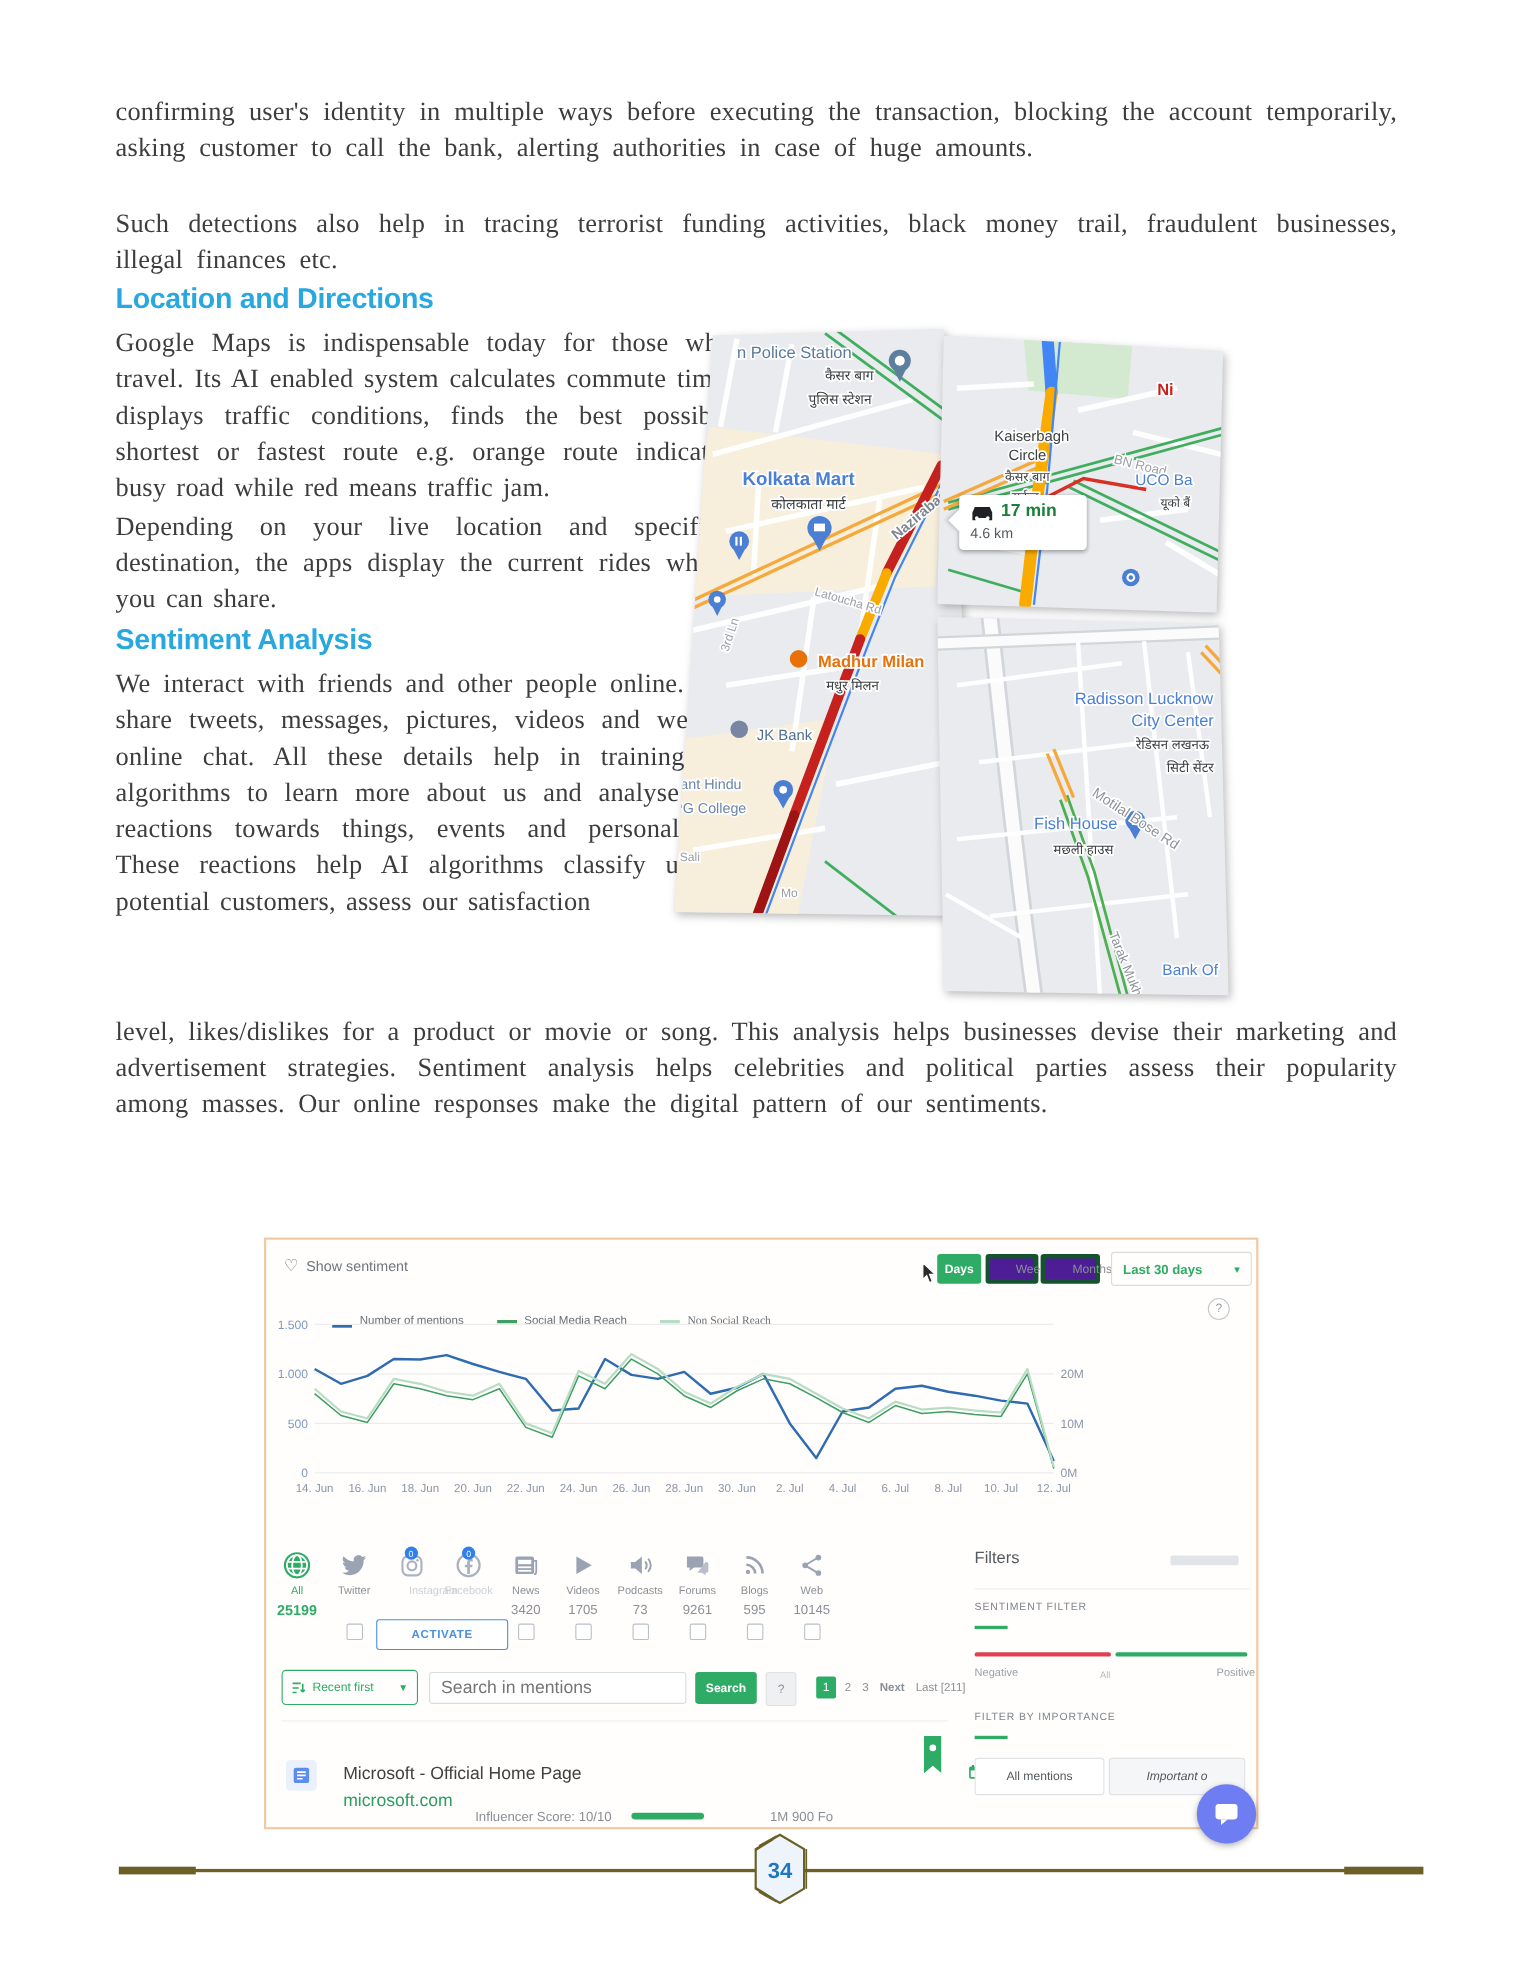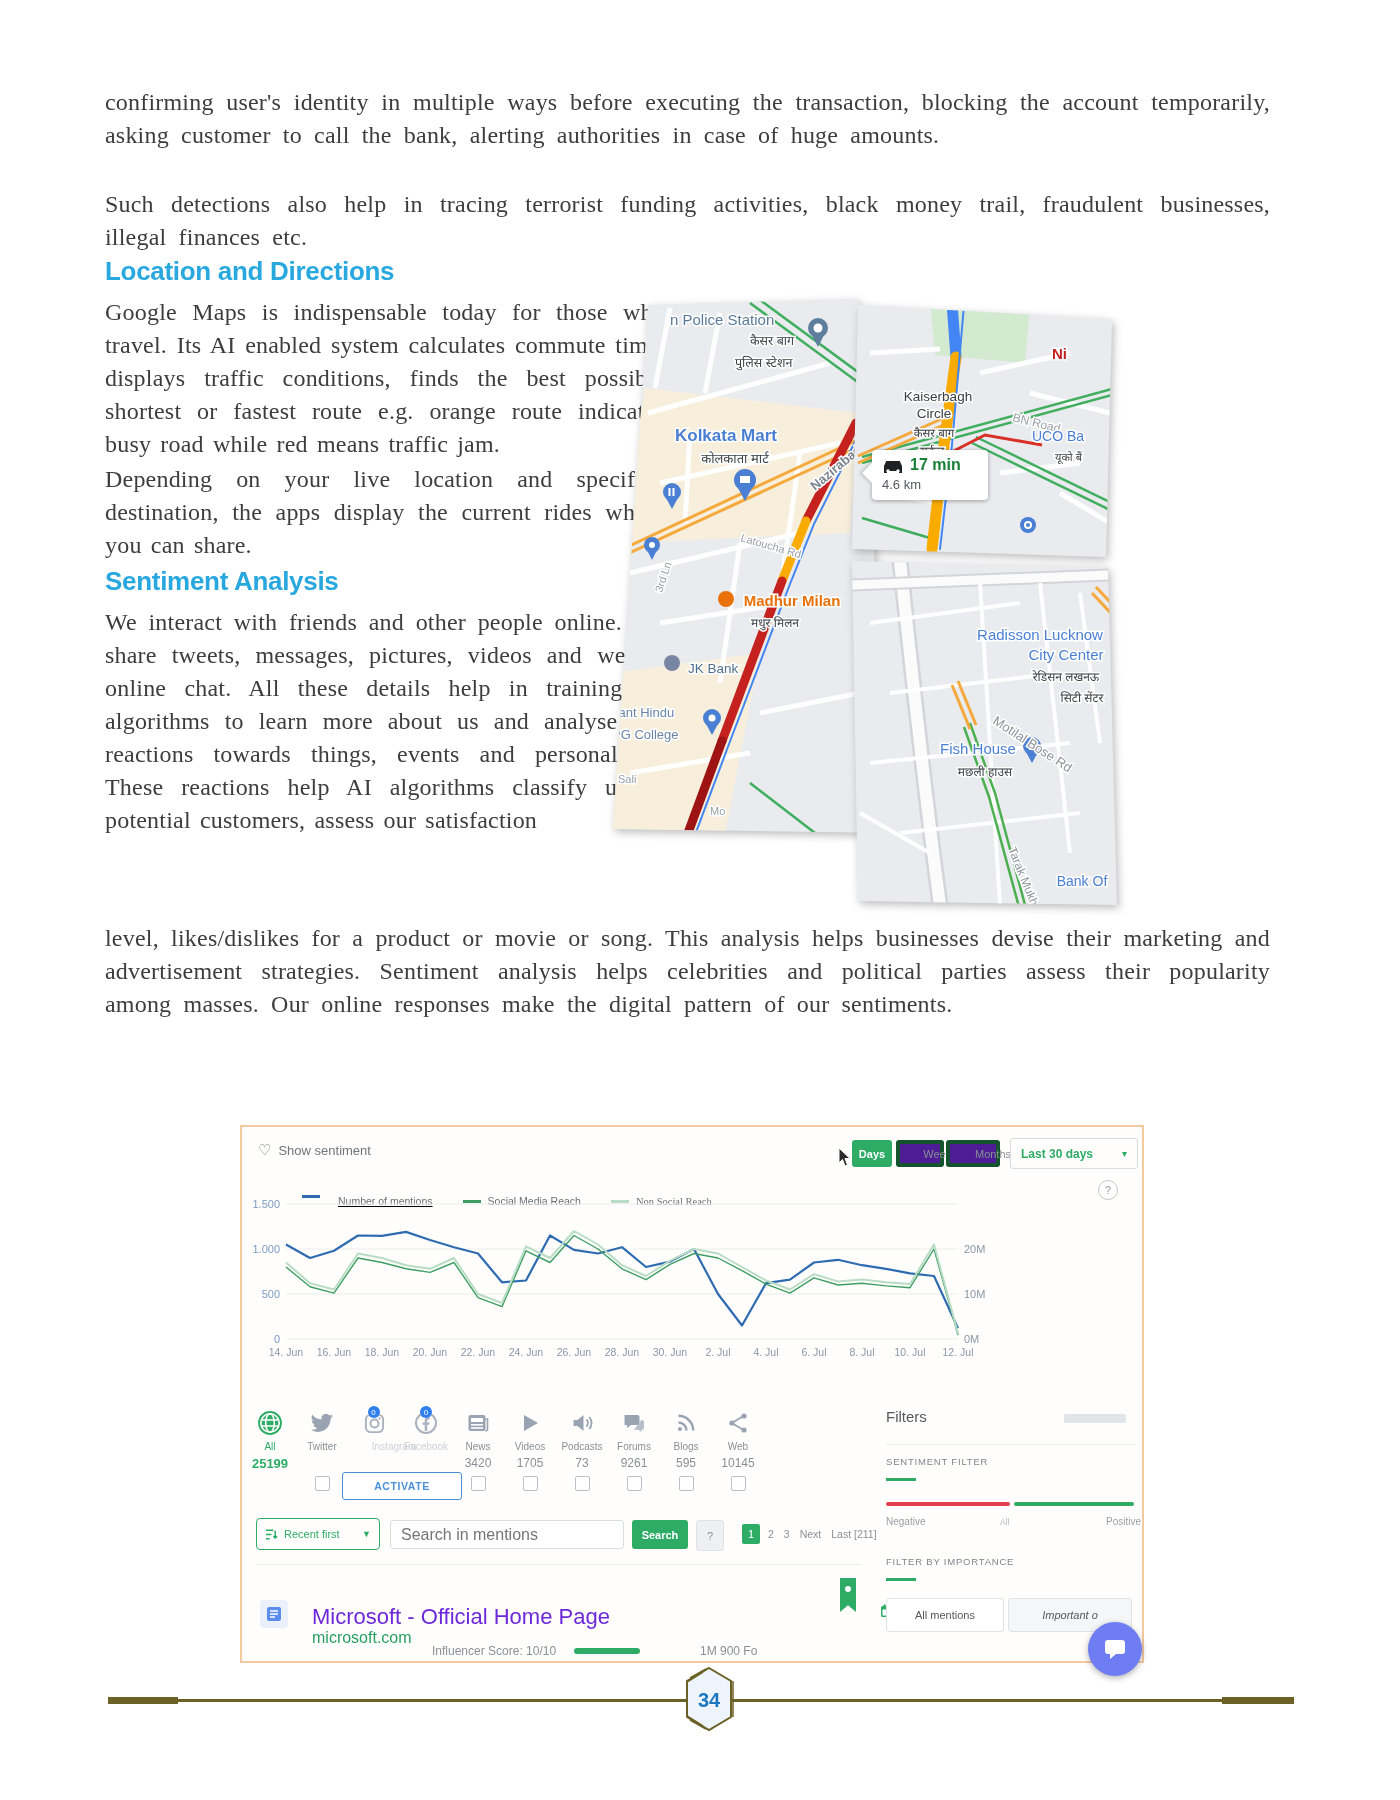--- a/index.html
+++ b/index.html
@@ -255,21 +255,21 @@
     <div class="pill green" style="left:610px;top:13px;width:40px;height:27px;">Days</div>
     <div class="pill ghost" style="left:654px;top:13px;width:46px;height:27px;">Weeks</div>
     <div class="pill ghost" style="left:704px;top:13px;width:54px;height:27px;">Months</div>
     <div class="abs" style="left:768px;top:11px;width:128px;height:31px;border:1px solid #d8dbe0;border-radius:3px;display:flex;align-items:center;justify-content:space-between;padding:0 10px;box-sizing:border-box;">
       <span style="color:#2eac66;font-size:12px;font-weight:700;">Last 30 days</span>
       <span style="color:#2eac66;font-size:10px;">▾</span>
     </div>
     <div class="abs" style="left:856px;top:53px;width:18px;height:18px;border:1.5px solid #c3c8cd;border-radius:50%;color:#9aa0a6;font-size:11px;display:flex;align-items:center;justify-content:center;">?</div>
 
     <div id="legend" class="abs" style="left:60px;top:68px;display:flex;gap:30px;align-items:center;">
-        <div style="display: flex; align-items: flex-start; gap: 18px; text-decoration: underline;">
+        <div style="display: flex; align-items: flex-end; gap: 7px;">
           <span style="display: inline-block; width: 18px; height: 3px; background: rgb(47, 107, 176);"></span>
           <span style="font-size: 10.5px; color: rgb(106, 112, 118);">Number of mentions</span>
         </div>
         <div style="display: flex; align-items: center; gap: 7px;">
           <span style="display: inline-block; width: 18px; height: 3px; background: rgb(63, 158, 99);"></span>
           <span style="font-size: 10.5px; color: rgb(106, 112, 118);">Social Media Reach</span>
         </div>
         <div style="display: flex; align-items: center; gap: 7px; font-family: Liberation Serif, serif;">
           <span style="display: inline-block; width: 18px; height: 3px; background: rgb(185, 220, 196);"></span>
           <span style="font-size: 10.5px; color: rgb(106, 112, 118);">Non Social Reach</span>
@@ -443,35 +443,35 @@
       <span style="color:#2eac66;font-size:11px;">Recent first</span>
       <span style="color:#2eac66;font-size:9px;margin-left:auto;">▼</span>
     </div>
     <input class="abs" style="left: 148px; top: 393px; width: 234px; height: 29px; border: 1px solid rgb(217, 221, 226); border-radius: 3px; box-sizing: border-box; padding: 0px 10px; font-size: 16px; color: rgb(106, 112, 118);" placeholder="Search in mentions">
     <div class="pill green" style="left:390px;top:393px;width:56px;height:29px;font-size:11px;">Search</div>
     <div class="abs" style="left:454px;top:393px;width:26px;height:29px;background:#eef0f2;border:1px solid #dfe3e6;border-radius:3px;color:#8a9096;font-size:11px;display:flex;align-items:center;justify-content:center;">?</div>
     <div id="pagination" class="abs" style="left:500px;top:397px;display:flex;align-items:center;gap:6px;">
         <div style="width: 18px; height: 20px; background: rgb(46, 172, 102); color: rgb(255, 255, 255); font-size: 11px; display: flex; align-items: center; justify-content: center; border-radius: 2px;">1</div>
         <div style="font-size: 10.5px; color: rgb(138, 144, 150); padding: 0px 2px;">2</div>
         <div style="font-size: 10.5px; color: rgb(138, 144, 150); padding: 0px 2px;">3</div>
-        <div style="font-size: 10.5px; color: rgb(138, 144, 150); padding: 0px 2px;">Next</div>
+        <div style="font-size: 10.5px; color: rgb(138, 144, 150); padding: 0px 2px; font-weight: bold;">Next</div>
         <div style="font-size: 10.5px; color: rgb(138, 144, 150); padding: 0px 2px;">Last [211]</div>
       </div>
 
     <div class="fdiv" style="left:14px;top:437px;width:606px;height:1px;"></div>
 
     <div class="abs" style="left:18px;top:473px;width:28px;height:28px;background:#eaf1fd;border-radius:4px;display:flex;align-items:center;justify-content:center;">
       <svg width="16" height="16" viewBox="0 0 16 16">
           <rect x="1" y="1" width="14" height="14" rx="2" fill="#5b8def"></rect>
           <g stroke="#fff" stroke-width="1.5">
             <path d="M4 5h8M4 8h8M4 11h5"></path>
           </g>
         </svg>
     </div>
-    <div class="abs" style="left:70px;top:477px;font-size:22px;color:#6d28d9;text-align:right;">Microsoft - Official Home Page</div>
+    <div class="abs" style="left:70px;top:477px;font-size:16px;color:#404040;text-align:right;">Microsoft - Official Home Page</div>
     <div class="abs" style="left:598px;top:451px;width:16px;height:34px;background:#2eac66;clip-path:polygon(0 0,100% 0,100% 100%,50% 80%,0 100%);">
         <div style="width:6px;height:6px;border-radius:50%;background:#fff;margin:8px auto 0;"></div>
       </div>
     <svg class="abs" style="left:638px;top:477px;" width="14" height="14" viewBox="0 0 14 14">
         <rect x="1" y="2" width="12" height="11" rx="1.5" fill="#2eac66"></rect>
         <rect x="2.5" y="5.5" width="9" height="6" fill="#fff"></rect>
         <rect x="3.5" y="0.5" width="2" height="3" fill="#2eac66"></rect>
         <rect x="8.5" y="0.5" width="2" height="3" fill="#2eac66"></rect>
       </svg>
     <div class="abs" style="left:658px;top:478px;font-size:11px;color:#8a9096;">2020-07-13 02:29</div>

